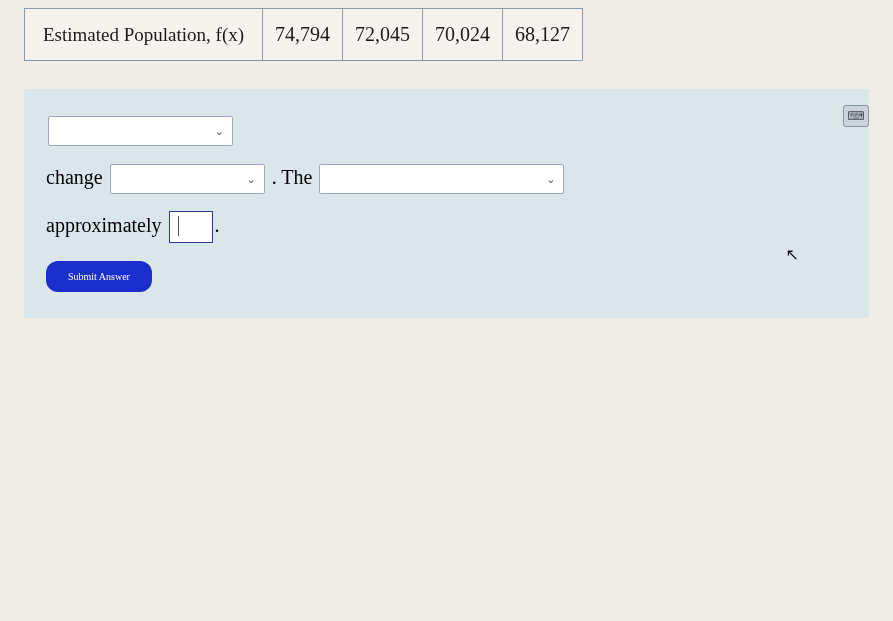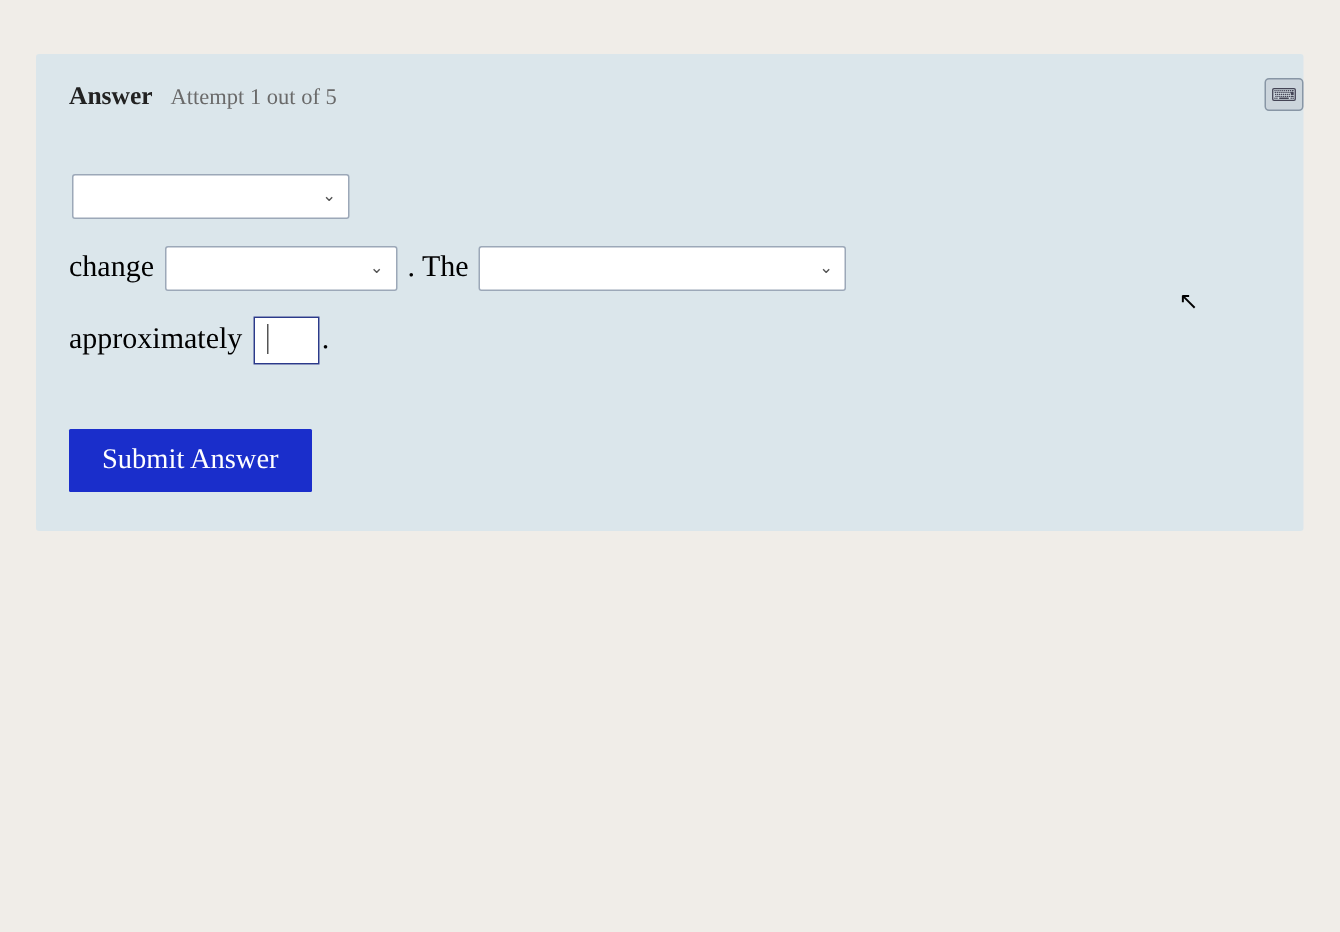--- a/index.html
+++ b/index.html
@@ -109,25 +109,25 @@
       top: 4px;
       width: 1px;
       height: 20px;
       background: #555;
     }
     .submit-btn {
       background: #1a2ecb;
       color: #fff;
       border: none;
       padding: 10px 22px;
-      font-size: 19px;
+      font-size: 10px;
       font-family: inherit;
       cursor: pointer;
-      margin-top: 34px;
-      border-radius: 1px;
+      margin-top: 10px;
+      border-radius: 12px;
     }
     .keypad-icon {
       position: absolute;
       right: 0;
       top: 16px;
       width: 26px;
       height: 22px;
       background: #ccd5dc;
       border: 1px solid #8896a5;
       border-radius: 3px;
@@ -143,29 +143,32 @@
       pointer-events: none;
     }
   </style>
 </head>
 <body>
 
 <div class="container">
 
   <table class="data-table">
     <tbody>
+    <tr>
+      <td class="row-header">Estimated Population, f(x)</td>
+      <td>74,794</td>
+      <td>72,045</td>
+      <td>70,024</td>
+      <td>68,127</td>
+    </tr>
   </tbody>
     </table>
 
   <div class="answer-panel">
     <div class="keypad-icon">⌨</div>
-    <div class="answer-header">
-      <span class="answer-label">Answer</span>
-      <span class="attempt-text">Attempt 1 out of 5</span>
-    </div>
 
     <div class="answer-body">
       <span class="answer-line">
         <span class="dropdown medium">
           <span class="dropdown-arrow">⌄</span>
         </span>
       </span>
 
       <span class="answer-line">
         <span>change </span><span class="dropdown small">

